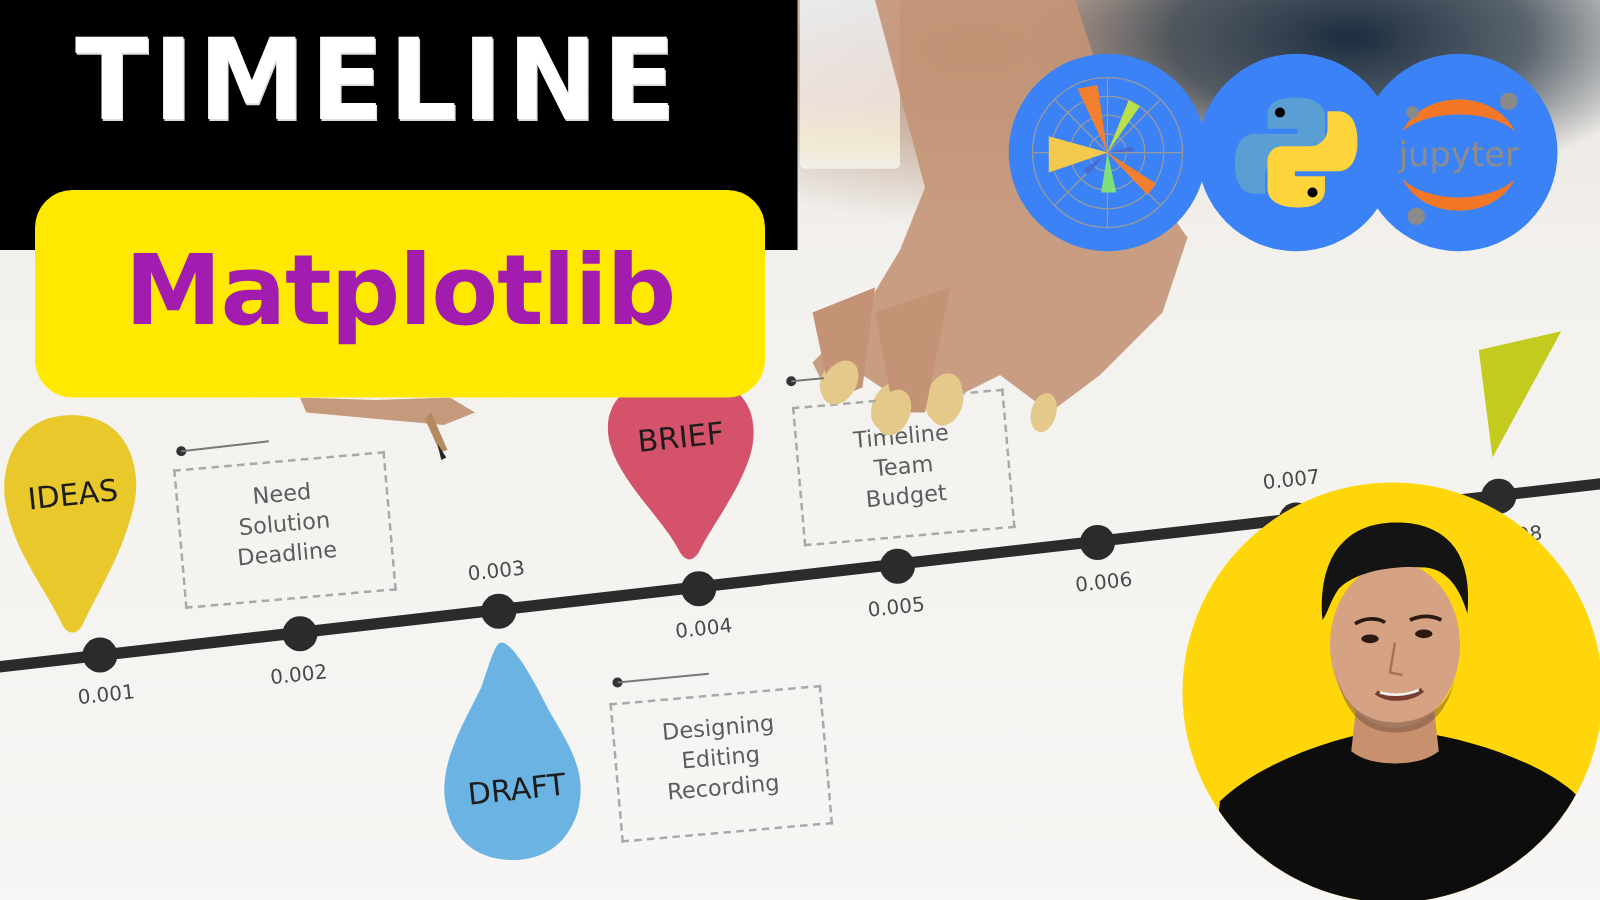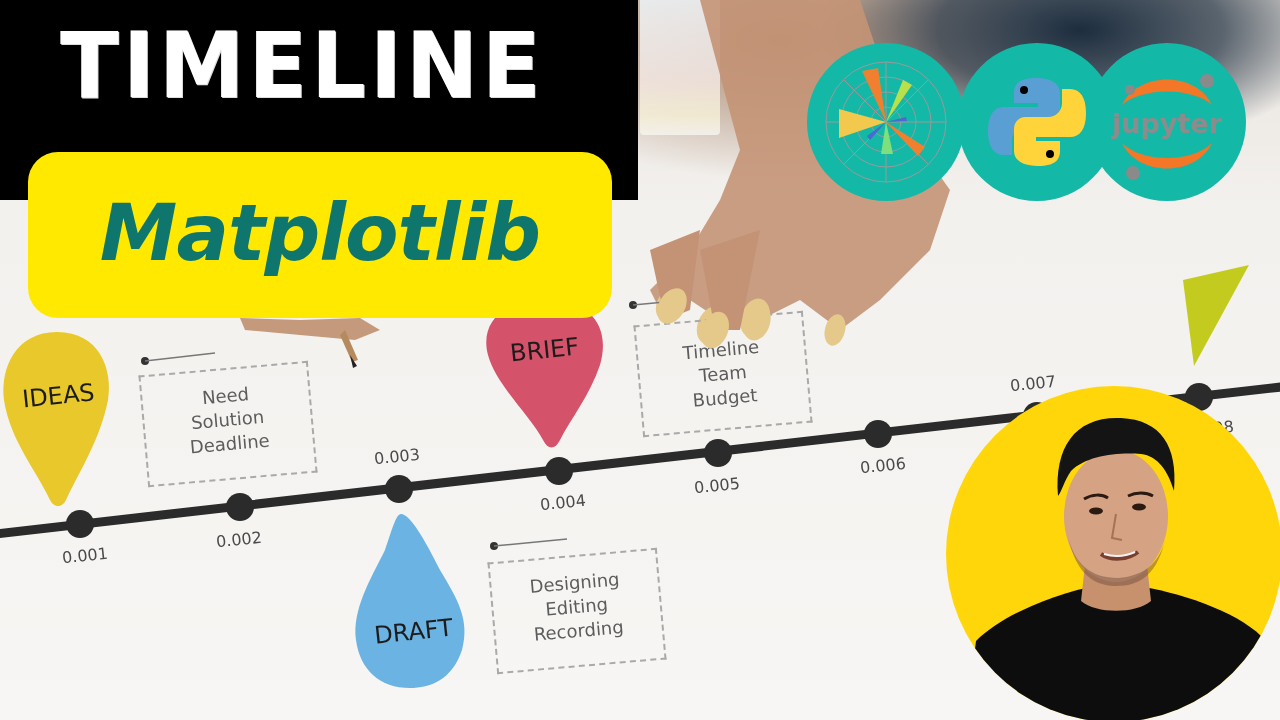--- a/index.html
+++ b/index.html
@@ -13,23 +13,23 @@
     .paper-sheet { position: absolute; left: 640px; top: 0; width: 80px; height: 135px;
         background: linear-gradient(180deg,#eef3f7 0%, #f3e7e2 60%, #f5efd5 85%, #f6f4ef 100%);
         border-radius: 0 0 4px 4px; opacity: 0.85; }
     .top-banner { position: absolute; left: 0; top: 0; width: 638px; height: 200px; background: #000; }
     .title-timeline { position: absolute; left: 60px; top: 22px; width: 480px; text-align: center;
         color: #fff; font-family: "DejaVu Sans", sans-serif; font-weight: 900; font-size: 86px;
         letter-spacing: 4px; line-height: 1; transform: scaleY(1.05);
         text-shadow: 1px 1px 0 #ddd; }
     .pill { position: absolute; left: 28px; top: 152px; width: 584px; height: 166px;
         background: #ffe900; border-radius: 30px; display: flex; align-items: center; justify-content: center; }
-    .pill-text { color: #0f766e; font-family: "DejaVu Sans", sans-serif; font-weight: 900;
-        font-size: 78px; letter-spacing: -1px; margin-top: -4px; font-style: italic; }
-    .logo { position: absolute; width: 158px; height: 158px; border-radius: 50%; background: #14b8a6; top: 43px; font-weight: bold; }
+    .pill-text { color: #a21caf; font-family: "DejaVu Sans", sans-serif; font-weight: 900;
+        font-size: 78px; letter-spacing: -1px; margin-top: -4px; }
+    .logo { position: absolute; width: 158px; height: 158px; border-radius: 50%; background: #3b82f6; top: 43px; }
     .portrait { position: absolute; left: 946px; top: 386px; width: 336px; height: 336px; border-radius: 50%;
         background: #ffd60a; overflow: hidden; }
     .tl-label { position: absolute; font-family: "DejaVu Sans", sans-serif; font-size: 16px; color: #4a4a4a; }
     .note-box { position: absolute; border: 2px dashed #a9a9a9; font-family: "DejaVu Sans", sans-serif;
         color: #5c5c5c; font-size: 18px; line-height: 24px; text-align: center; box-sizing: border-box; }
     .drop-label { font-family: "DejaVu Sans", sans-serif; font-size: 24px; fill: #1c1c1c; }
   </style>
 </head>
 <body>
 

